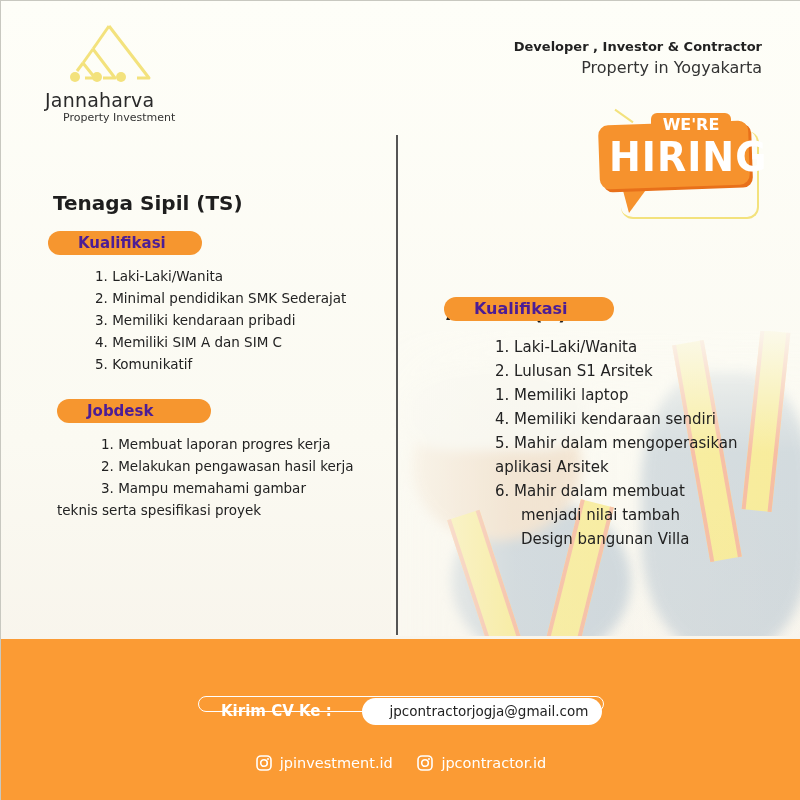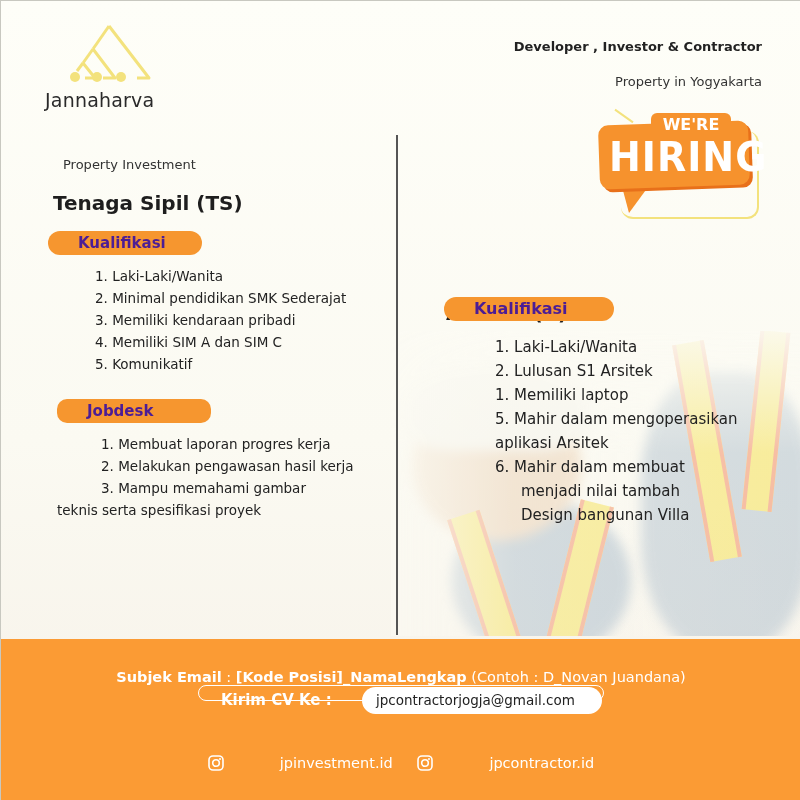--- a/index.html
+++ b/index.html
@@ -24,25 +24,25 @@
   .photo .s2 { position: absolute; left: 170px; top: 170px; width: 26px; height: 160px; background: #f5de3a; border-left: 4px solid #f27a4a; border-right: 4px solid #f27a4a; transform: rotate(14deg); }
   .photo .s3 { position: absolute; left: 300px; top: 10px; width: 24px; height: 220px; background: #f5de3a; border-left: 4px solid #f27a4a; border-right: 4px solid #f27a4a; transform: rotate(-10deg); }
   .photo .s4 { position: absolute; left: 360px; top: 0px; width: 22px; height: 180px; background: #f5de3a; border-left: 4px solid #f27a4a; border-right: 4px solid #f27a4a; transform: rotate(6deg); }
   .photo .fade { position: absolute; inset: 0; background: linear-gradient(90deg, rgba(252,251,244,0.85) 0%, rgba(252,251,244,0.2) 30%, rgba(252,251,244,0.05) 100%),
                   linear-gradient(180deg, rgba(252,251,244,0.9) 0%, rgba(252,251,244,0.1) 40%); }
 
   
   .logo { position: absolute; left: 44px; top: 22px; width: 140px; }
   .logo svg { position: absolute; left: 18px; top: 0; }
   .logo .brand { position: absolute; left: 0; top: 66px; font-size: 19px; font-weight: 500; color: #2a2a2a; letter-spacing: 0.2px; white-space: nowrap; }
-  .logo .tag { position: absolute; left: 18px; top: 88px; font-size: 13px; color: #333; white-space: nowrap; margin-top: 46px; }
+  .logo .tag { position: absolute; left: 18px; top: 88px; font-size: 11px; color: #333; white-space: nowrap; }
 
   .top-right { position: absolute; right: 38px; top: 38px; text-align: right; }
   .top-right .l1 { font-size: 13px; font-weight: bold; color: #222; }
-  .top-right .l2 { font-size: 13px; color: #333; margin-top: 20px; }
+  .top-right .l2 { font-size: 16px; color: #333; margin-top: 4px; }
 
   
   .hiring { position: absolute; left: 590px; top: 108px; width: 165px; height: 112px; }
   .hiring .bubble { position: absolute; left: 8px; top: 14px; width: 150px; height: 64px; background: #f6922d; border-radius: 10px; transform: rotate(-2deg); box-shadow: 3px 3px 0 #e8701a; }
   .hiring .tail { position: absolute; left: 30px; top: 74px; width: 0; height: 0; border-left: 8px solid transparent; border-right: 22px solid transparent; border-top: 30px solid #f6922d; }
   .hiring .outline { position: absolute; left: 30px; top: 22px; width: 136px; height: 86px; border: 2px solid #f3e27d; border-radius: 12px; border-top: none; border-left: none; }
   .hiring .we { position: absolute; left: 60px; top: 4px; width: 80px; height: 18px; background: #f6922d; border-radius: 6px 6px 0 0; color: #fff; font-weight: bold; font-size: 16px; text-align: center; line-height: 24px; }
   .hiring .big { position: absolute; left: 18px; top: 26px; color: #fff; font-weight: bold; font-size: 38px; letter-spacing: 1px; font-family: "DejaVu Sans", sans-serif; transform: scaleY(1.08); }
   .hiring .ray { position: absolute; background: #f3e27d; height: 2px; width: 22px; }
 
@@ -53,25 +53,25 @@
   .list { position: absolute; margin: 0; padding: 0; list-style: none; font-size: 13.5px; color: #222; }
   .list li { line-height: 22px; white-space: nowrap; margin-left: 38px; }
   .list.big li { font-size: 15px; line-height: 24px; }
   .list .indent { padding-left: 26px; }
 
   
   .footer { position: absolute; left: 0; top: 638px; width: 800px; height: 162px; background: #fb9b34; color: #fff; }
   .subject { position: absolute; left: 0; width: 800px; top: 30px; text-align: center; font-size: 14.5px; white-space: nowrap; }
   .subject b { font-weight: bold; }
   .subject .light { font-weight: normal; }
-  .cv { position: absolute; left: 197px; top: 46px; width: 406px; height: 16px; border: 1.5px solid #fff; border-radius: 16px; box-sizing: border-box; }
+  .cv { position: absolute; left: 197px; top: 57px; width: 406px; height: 16px; border: 1.5px solid #fff; border-radius: 16px; box-sizing: border-box; text-align: center; }
   .cv .label { position: absolute; left: 22px; top: 0; line-height: 29px; font-weight: bold; font-size: 15px; color: #fff; }
   .cv .email { position: absolute; left: 163px; top: 1px; right: 1px; height: 27px; background: #fff; border-radius: 14px; color: #222; font-size: 13.5px; line-height: 27px; padding-left: 14px; }
   .socials { position: absolute; left: 0; width: 800px; top: 116px; text-align: center; font-size: 14.5px; }
-  .social { display: inline-flex; align-items: center; margin: 0 10px; color: #fff; gap: 48px; }
+  .social { display: inline-flex; align-items: center; margin: 0 10px; color: #fff; }
   .social svg { margin-right: 8px; }
 </style>
 </head>
 <body>
 
 <div class="page">
 
   <div class="photo">
     <div class="blob b4"></div>
     <div class="blob b3"></div>
@@ -123,45 +123,43 @@
 
   <div class="job-title" style="left:52px;top:190px;">Tenaga Sipil (TS)</div>
   <div class="pill" style="left:47px;top:230px;width:154px;">Kualifikasi</div>
   <ul class="list" style="left:56px;top:264px;">
     <li>1. Laki-Laki/Wanita</li>
     <li>2. Minimal pendidikan SMK Sederajat</li>
     <li>3. Memiliki kendaraan pribadi</li>
     <li>4. Memiliki SIM A dan SIM C</li>
     <li>5. Komunikatif</li>
   </ul>
-  <div class="pill" style="left:56px;top:398px;width:154px;border-radius:10px;">Jobdesk</div>
+  <div class="pill" style="left:56px;top:398px;width:154px;">Jobdesk</div>
   <ul class="list" style="left:62px;top:432px;">
     <li>1. Membuat laporan progres kerja</li>
     <li>2. Melakukan pengawasan hasil kerja</li>
     <li>3. Mampu memahami gambar</li>
     <li style="margin-left:-6px;">teknis serta spesifikasi proyek</li>
   </ul>
 
   <div class="job-title" style="left:445px;top:256px;margin-top:44px;">Arsitek (A)</div>
   <div class="pill" style="left:443px;top:296px;width:170px;font-size:16px;padding-left:30px;">Kualifikasi</div>
   <ul class="list big" style="left:456px;top:334px;">
     <li>1. Laki-Laki/Wanita</li>
     <li>2. Lulusan S1 Arsitek</li>
     <li>1. Memiliki laptop</li>
+    <li>4. Memiliki kendaraan sendiri</li>
     <li>5. Mahir dalam mengoperasikan</li>
     <li>aplikasi Arsitek</li>
     <li>6. Mahir dalam membuat</li>
     <li class="indent">menjadi nilai tambah</li>
     <li class="indent">Design bangunan Villa</li>
   </ul>
 
   <div class="footer">
-    <div class="subject">
-      <b>Subjek Email</b><span class="light"> : </span><b>[Kode Posisi]_NamaLengkap</b><span class="light"> (Contoh : D_Novan Juandana)</span>
-    </div>
 
     <div class="cv">
       <span class="label">Kirim CV Ke :</span>
       <span class="email">jpcontractorjogja@gmail.com</span>
     </div>
 
     <div class="socials">
       <span class="social">
         <svg width="16" height="16" viewBox="0 0 16 16">
           <rect x="1" y="1" width="14" height="14" rx="4" fill="none" stroke="#fff" stroke-width="1.6"></rect>

